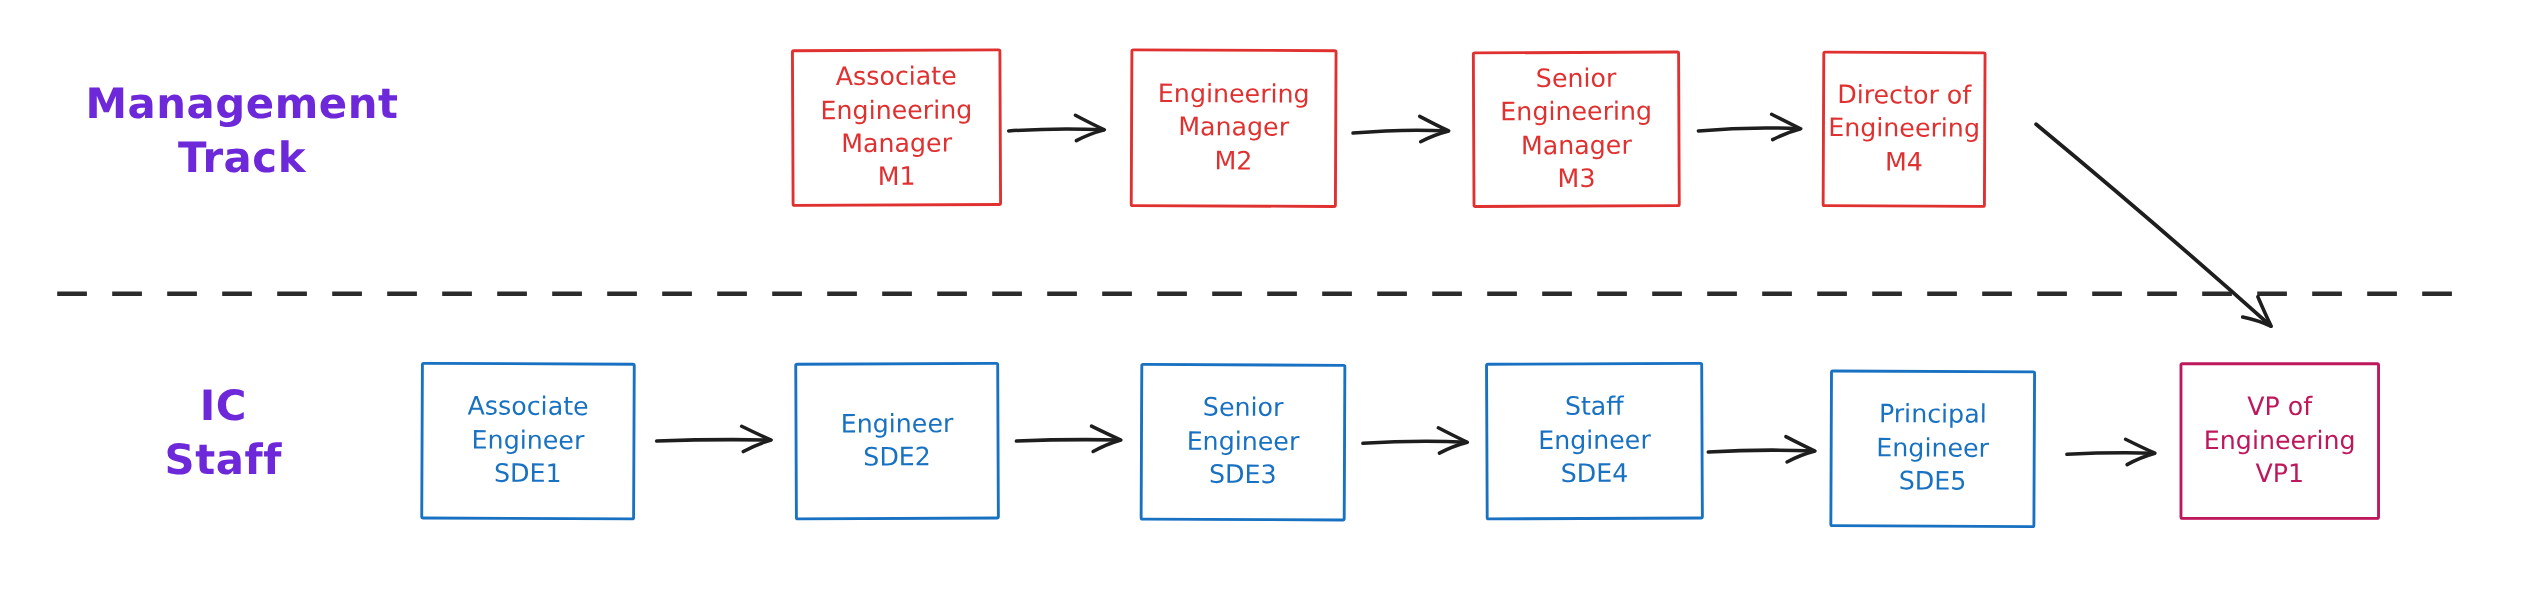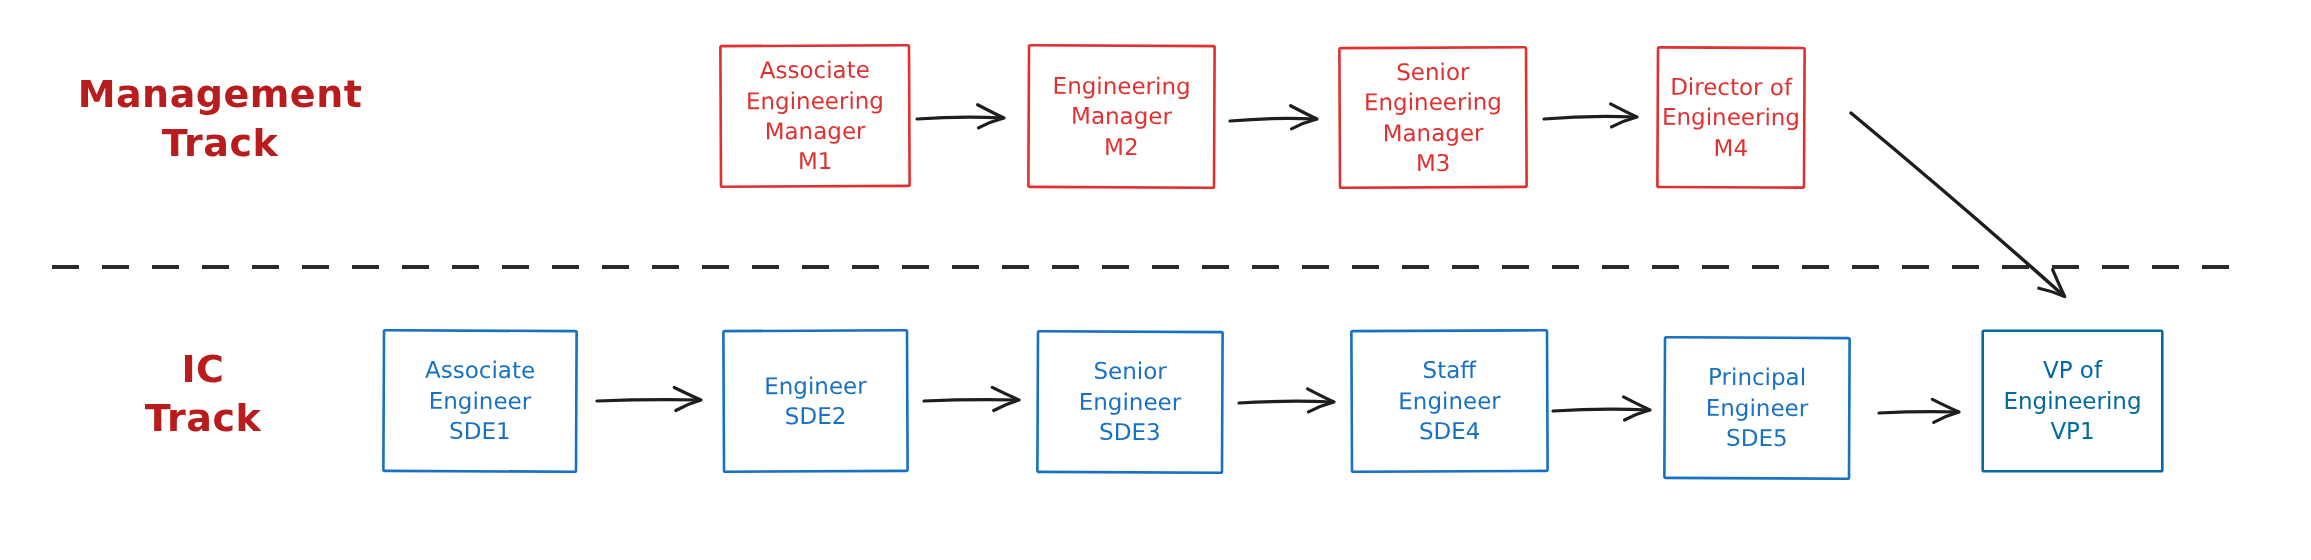--- a/index.html
+++ b/index.html
@@ -10,61 +10,61 @@
     background: #ffffff;
     overflow: hidden;
     font-family: "DejaVu Sans", "Liberation Sans", sans-serif;
   }
   .track-label {
     position: absolute;
     text-align: center;
     font-weight: bold;
     font-size: 38px;
     line-height: 1.28;
-    color: #b91c1c;
+    color: #6d28d9;
     white-space: pre-line;
     letter-spacing: 0.5px;
   }
   .node {
     position: absolute;
     box-sizing: border-box;
     background: #ffffff;
     border: 2.5px solid currentColor;
     border-radius: 2px;
     display: flex;
     align-items: center;
     justify-content: center;
     text-align: center;
     font-size: 23px;
     line-height: 1.32;
     white-space: pre-line;
     box-shadow: 0 0 0 0.6px currentColor;
   }
   .mgmt  { color: #e03131; }
   .ic    { color: #1971c2; }
-  .vp    { color: #0369a1; }
+  .vp    { color: #be185d; }
   .r1 { transform: rotate(-0.25deg); }
   .r2 { transform: rotate(0.25deg); }
   svg.overlay {
     position: absolute;
     left: 0; top: 0;
     width: 2311px; height: 560px;
     pointer-events: none;
   }
 </style>
 </head>
 <body>
 
 <div class="canvas">
 
   <div class="track-label" style="left:70px; top:70px; width:300px;">Management
 Track</div>
 
   <div class="track-label" style="left:53px; top:345px; width:300px;">IC
-Track</div>
+Staff</div>
 
   <div class="node mgmt r1" style="left:720px;  top:45px; width:190px; height:142px;">Associate
 Engineering
 Manager
 M1</div>
   <div class="node mgmt r2" style="left:1028px; top:45px; width:187px; height:143px;">Engineering
 Manager
 M2</div>
   <div class="node mgmt r1" style="left:1339px; top:47px; width:188px; height:141px;">Senior
 Engineering

